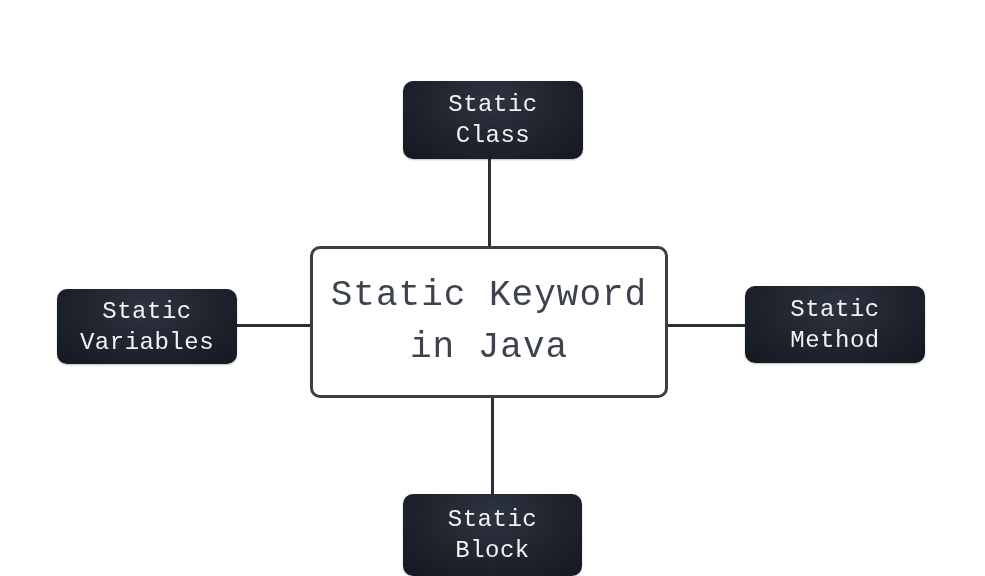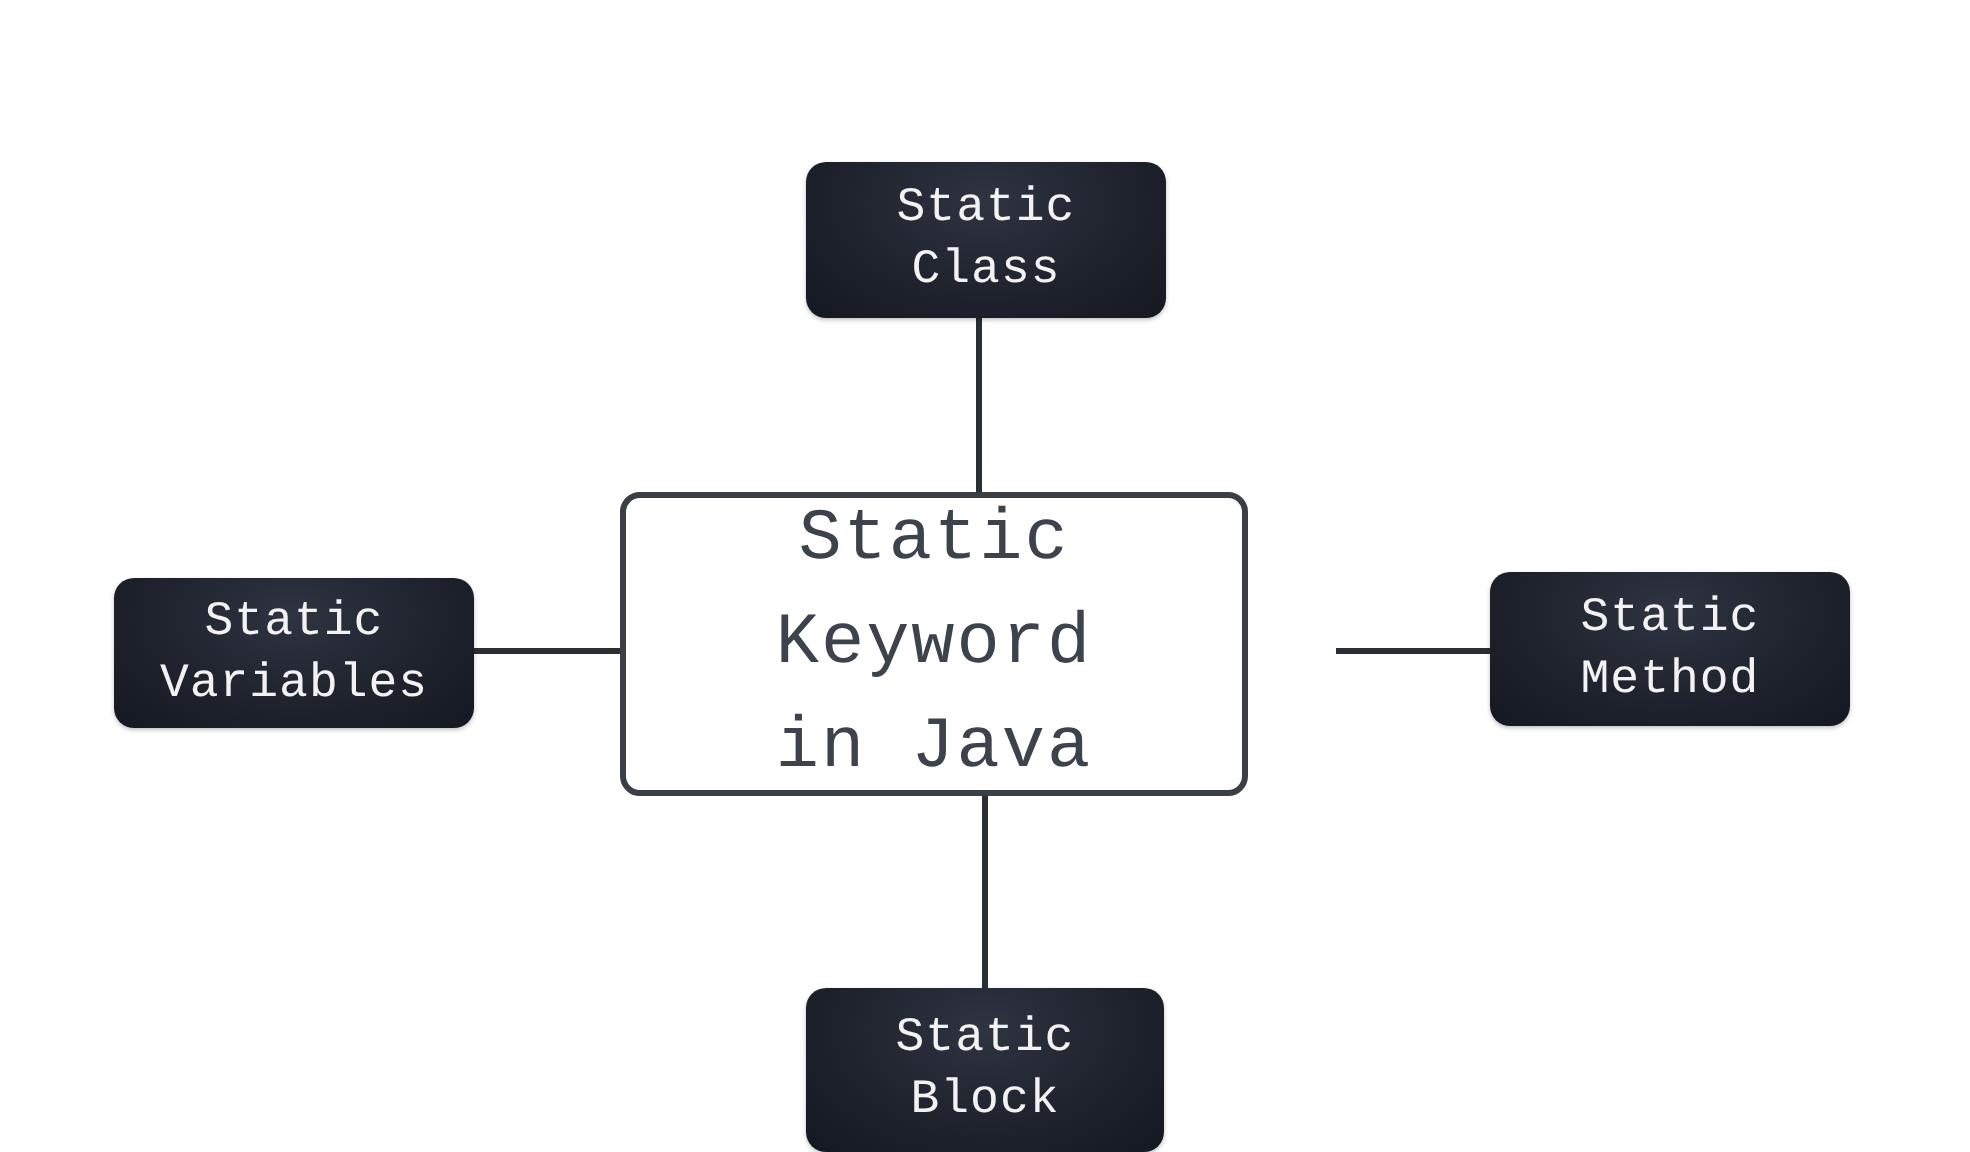--- a/index.html
+++ b/index.html
@@ -34,21 +34,21 @@
     white-space:pre-line;
     letter-spacing:0.5px;
     box-shadow:0 1px 2px rgba(0,0,0,0.25);
   }
   .node-top   {left:403px; top:45px;  width:180px; height:78px;}
   .node-left  {left:57px;  top:253px; width:180px; height:75px;}
   .node-right {left:745px; top:250px; width:180px; height:77px;}
   .node-bottom{left:403px; top:458px; width:179px; height:82px;}
   .center-node{
     position:absolute;
-    left:310px; top:210px; width:314px; height:152px;
+    left:310px; top:210px; width:358px; height:152px;
     box-sizing:border-box;
     display:flex;align-items:center;justify-content:center;
     text-align:center;
     background:var(--center-bg);
     border:3px solid var(--center-border);
     border-radius:10px;
     color:var(--center-text);
     font-size:36px;
     line-height:52px;
     letter-spacing:1px;

